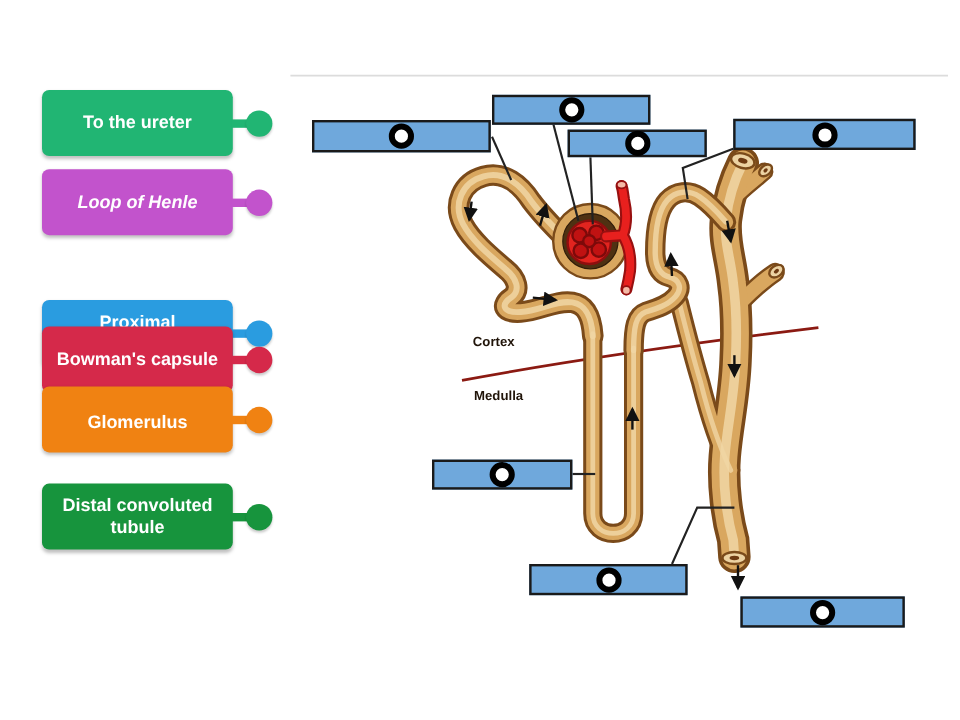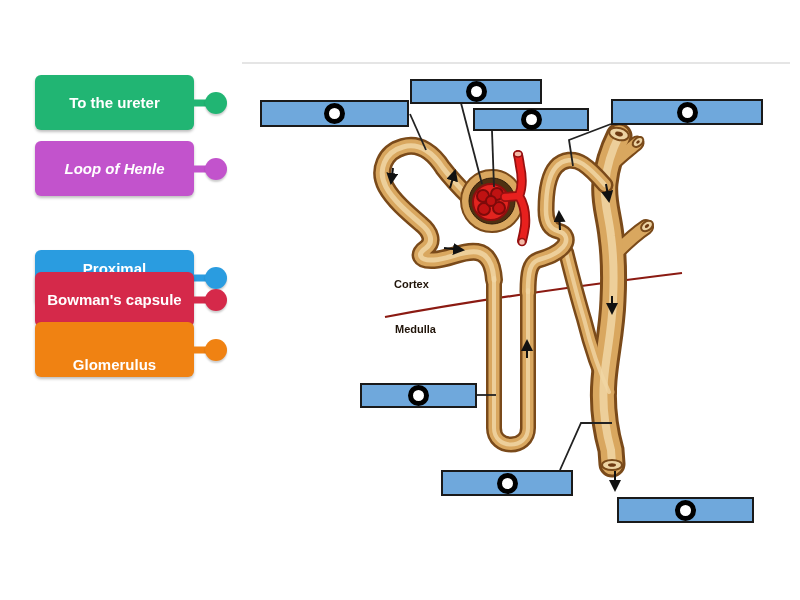--- a/index.html
+++ b/index.html
@@ -6,21 +6,21 @@
   #app{
     position:relative;width:800px;height:600px;overflow:hidden;background:#fff;
     font-family:"Liberation Sans",sans-serif;
   }
   #diagram-svg{position:absolute;left:0;top:0;}
   
   .tile{
     position:absolute;left:35px;width:159px;height:55px;
     border-radius:6px;color:#fff;font-weight:bold;font-size:15px;line-height:1.2;
     display:flex;align-items:center;justify-content:center;text-align:center;
-    padding:3px 8px;box-sizing:border-box;
+    padding:15px 8px;box-sizing:border-box;
     box-shadow:0 2px 3px rgba(0,0,0,.25);
     cursor:grab;user-select:none;
   }
   .stem{position:absolute;right:-13px;top:50%;width:14px;height:7px;transform:translateY(-50%);}
   .kn{position:absolute;right:-33px;top:50%;width:22px;height:22px;border-radius:50%;
       transform:translateY(-50%);box-shadow:0 2px 2px rgba(0,0,0,.2);}
   
   .zone{
     position:absolute;background:#6FA8DC;border:2px solid #1a1a1a;box-sizing:border-box;
     display:flex;align-items:center;justify-content:center;cursor:pointer;
@@ -173,14 +173,19 @@
   <div class="tile" style="top: 272px; background: rgb(213, 41, 74);">
     <span>Bowman's capsule</span>
     <span class="stem" style="background: rgb(213, 41, 74);"></span>
     <span class="kn" style="background: rgb(213, 41, 74);"></span>
   </div>
   <div class="tile" style="top: 322px; background: rgb(240, 130, 18); align-items: flex-end;">
     <span>Glomerulus</span>
     <span class="stem" style="background: rgb(240, 130, 18);"></span>
     <span class="kn" style="background: rgb(240, 130, 18);"></span>
   </div>
+  <div class="tile" style="top: 403px; background: rgb(23, 148, 61);">
+    <span>Distal convoluted tubule</span>
+    <span class="stem" style="background: rgb(23, 148, 61);"></span>
+    <span class="kn" style="background: rgb(23, 148, 61);"></span>
+  </div>
 
 </div>
 
 </body></html>

